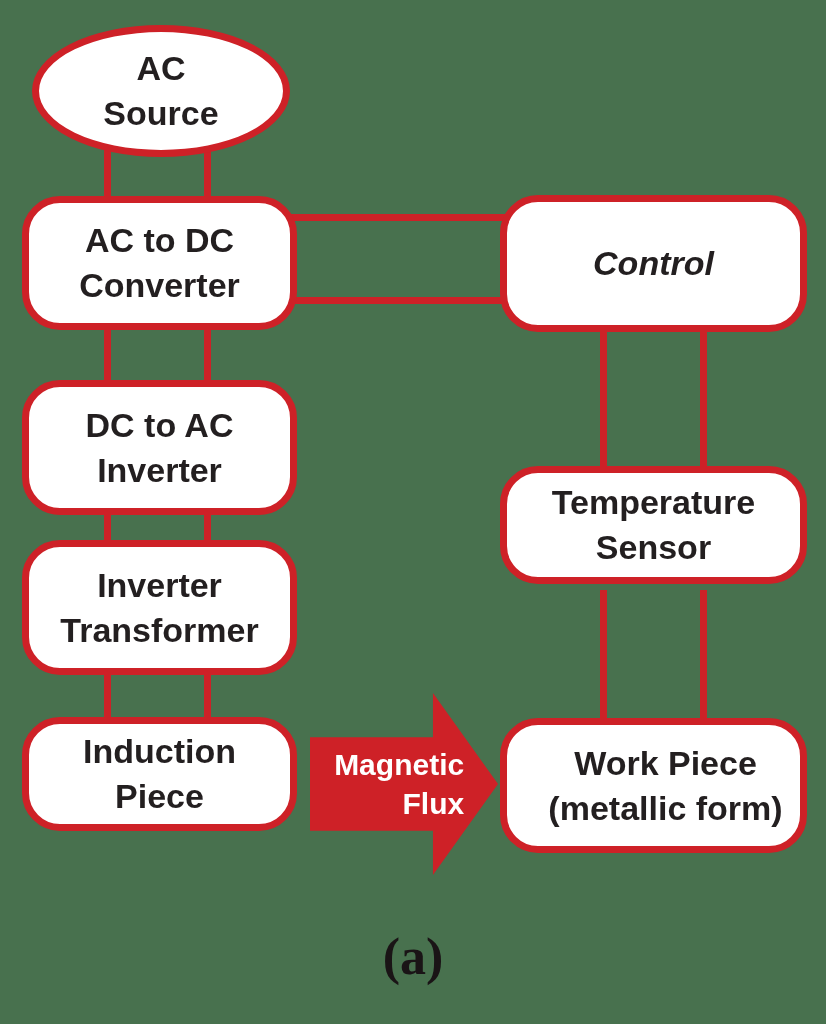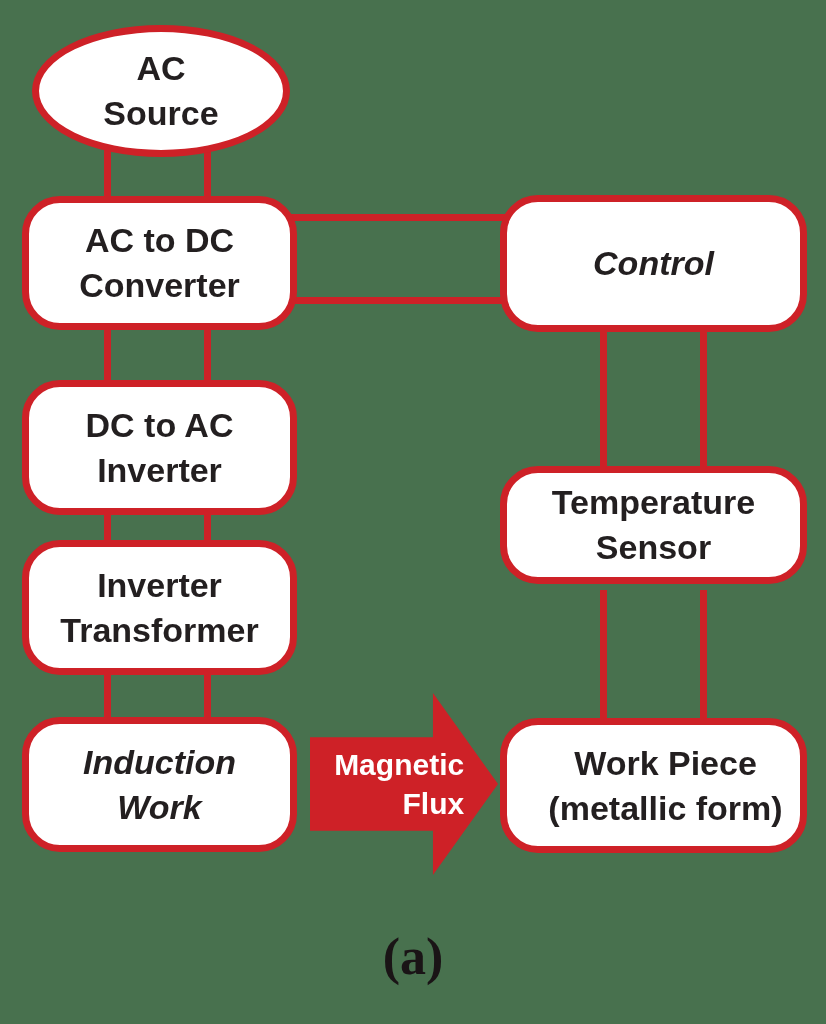--- a/index.html
+++ b/index.html
@@ -57,21 +57,21 @@
     line-height: 45px;
     z-index: 2;
   }
   #node-ac-source {
     left: 32px; top: 25px; width: 258px; height: 132px;
     border-radius: 50%;
   }
   #node-converter   { left: 22px;  top: 196px; width: 275px; height: 134px; }
   #node-inverter    { left: 22px;  top: 380px; width: 275px; height: 135px; }
   #node-transformer { left: 22px;  top: 540px; width: 275px; height: 135px; }
-  #node-coil        { left: 22px;  top: 717px; width: 275px; height: 135px; font-style: italic; }
+  #node-coil        { left: 22px;  top: 717px; width: 275px; height: 114px; }
   #node-control     { left: 500px; top: 195px; width: 307px; height: 137px; font-style: italic; }
   #node-sensor      { left: 500px; top: 466px; width: 307px; height: 118px; }
   #node-workpiece   { left: 500px; top: 718px; width: 307px; height: 135px; padding-left: 24px; }
 
   
   #flux-arrow {
     position: absolute;
     left: 310px; top: 693px; width: 188px; height: 182px;
     background: #ce2127;
     clip-path: polygon(0 24.3%, 65.4% 24.3%, 65.4% 0, 100% 50%, 65.4% 100%, 65.4% 75.7%, 0 75.7%);
@@ -141,21 +141,21 @@
     <span>Inverter</span>
   </div>
 
   <div class="node" id="node-transformer">
     <span>Inverter</span>
     <span>Transformer</span>
   </div>
 
   <div class="node" id="node-coil">
     <span>Induction</span>
-    <span>Work</span>
+    <span>Piece</span>
   </div>
 
   <div class="node" id="node-control">
     <span>Control</span>
   </div>
 
   <div class="node" id="node-sensor">
     <span>Temperature</span>
     <span>Sensor</span>
   </div>

